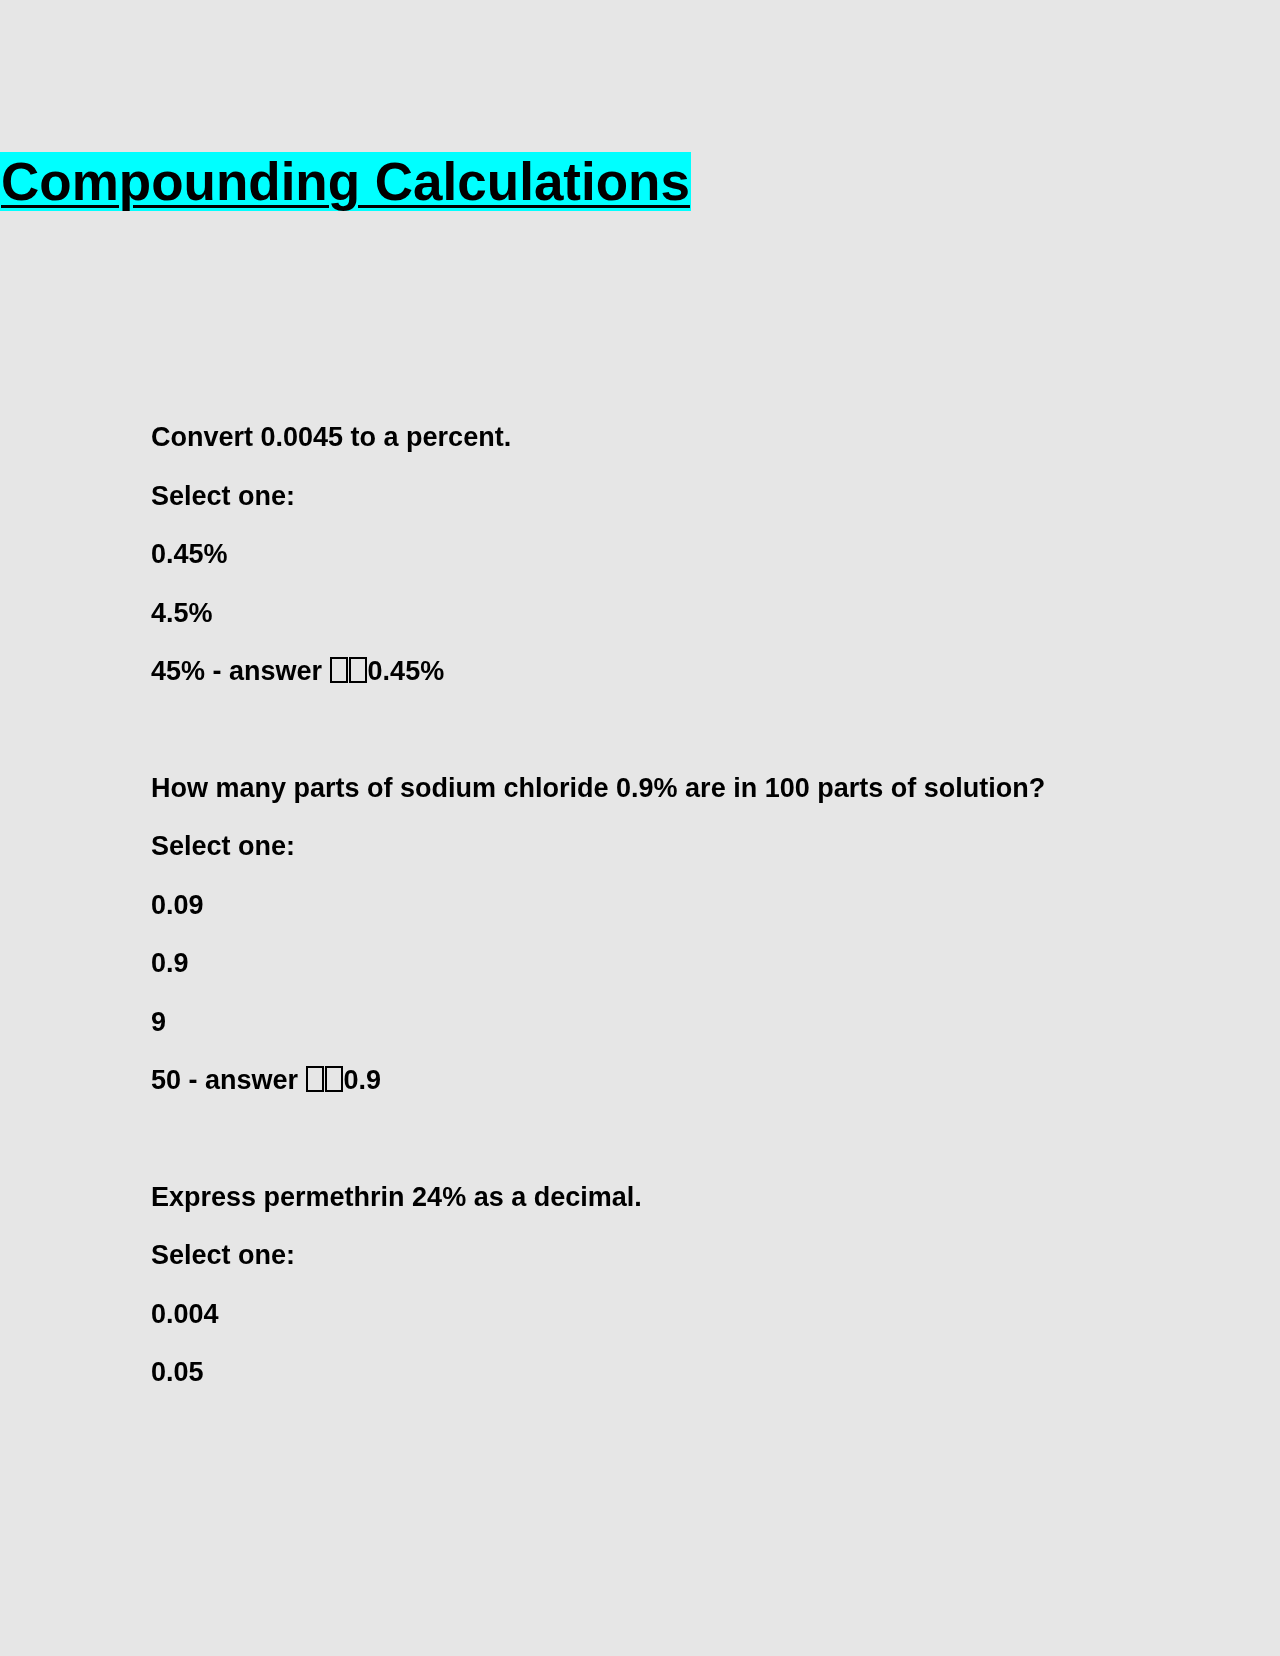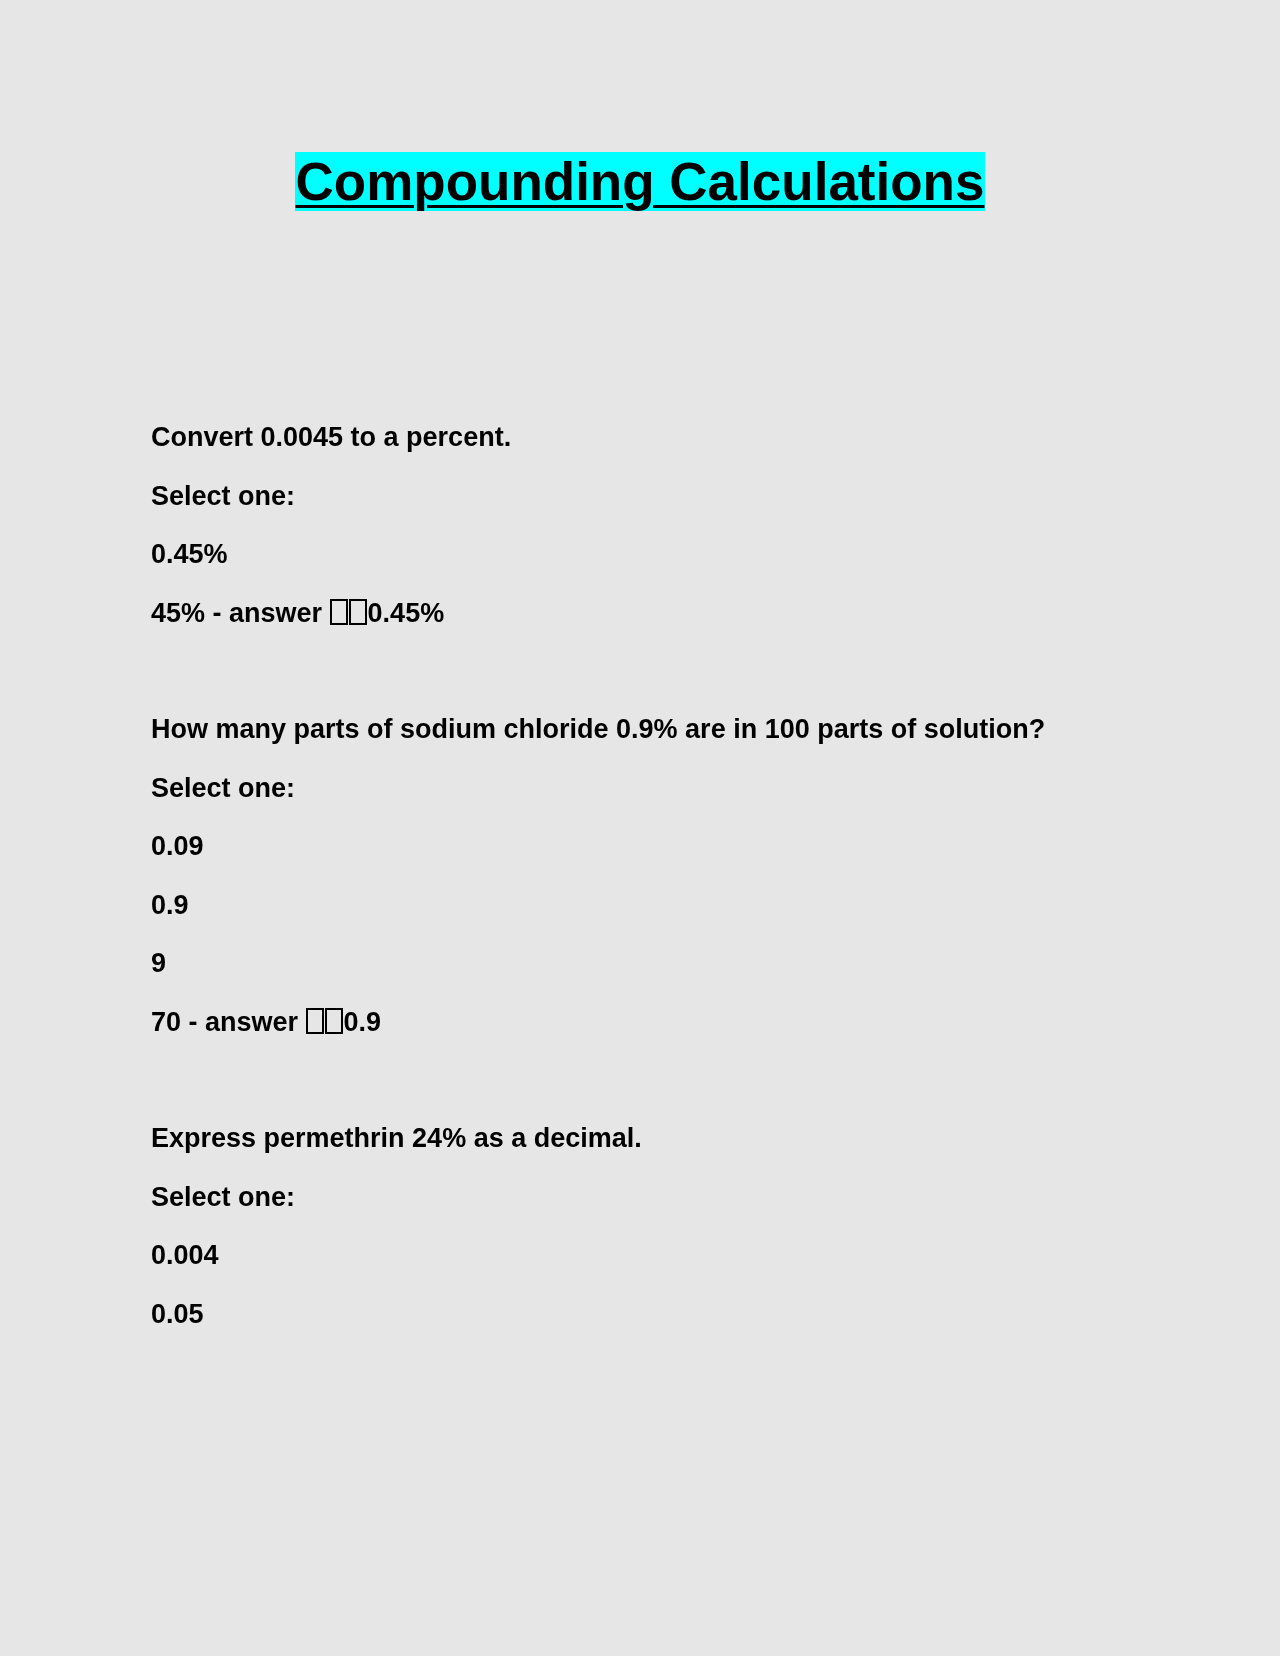--- a/index.html
+++ b/index.html
@@ -6,21 +6,20 @@
   body {
     width: 1280px; height: 1656px;
     background: #e6e6e6;
     font-family: "Liberation Sans", sans-serif;
     color: #000;
     position: relative;
     overflow: hidden;
   }
   .title {
     position: absolute; left: 0; top: 148px; width: 1280px;
-    text-align: center;
     font-weight: bold; font-size: 53px; line-height: 67px;
   }
   .title span {
     background: #00ffff;
     text-decoration: underline;
     text-decoration-thickness: 3px;
     text-underline-offset: 5px;
     padding: 0 1px;
   }
   .content {
@@ -38,32 +37,33 @@
 <div class="title">
   <span>Compounding Calculations</span><br>
 </div>
 
 <div class="content">
 
   <div>
     <div class="q">Convert 0.0045 to a percent.</div>
     <div class="line">Select one:</div>
     <div class="line">0.45%</div>
+    <div class="line">4.5%</div>
     <div class="line"><span>45%</span><span> - answer </span><span class="box"></span><span class="box"></span><span>0.45%</span></div>
   </div>
 
   <div class="gap"></div>
 
   <div>
     <div class="q">How many parts of sodium chloride 0.9% are in 100 parts of solution?</div>
     <div class="line">Select one:</div>
     <div class="line">0.09</div>
     <div class="line">0.9</div>
     <div class="line">9</div>
-    <div class="line"><span>70</span><span> - answer </span><span class="box"></span><span class="box"></span><span>0.9</span></div>
+    <div class="line"><span>50</span><span> - answer </span><span class="box"></span><span class="box"></span><span>0.9</span></div>
   </div>
 
   <div class="gap"></div>
 
   <div>
     <div class="q">Express permethrin 24% as a decimal.</div>
     <div class="line">Select one:</div>
     <div class="line">0.004</div>
     <div class="line">0.05</div>
   </div>

